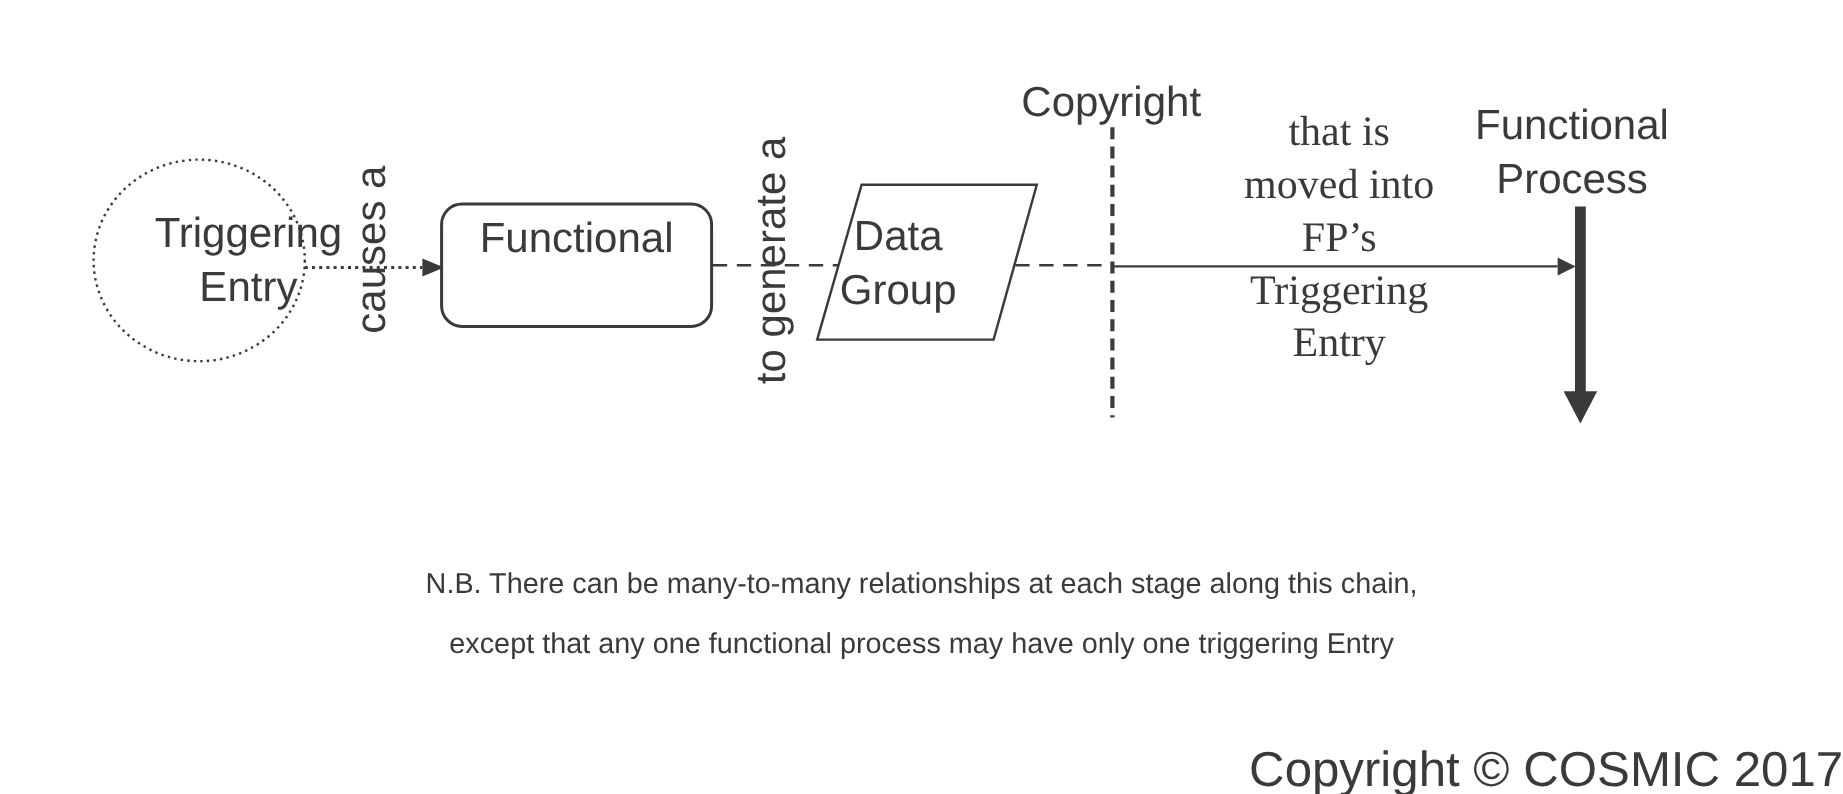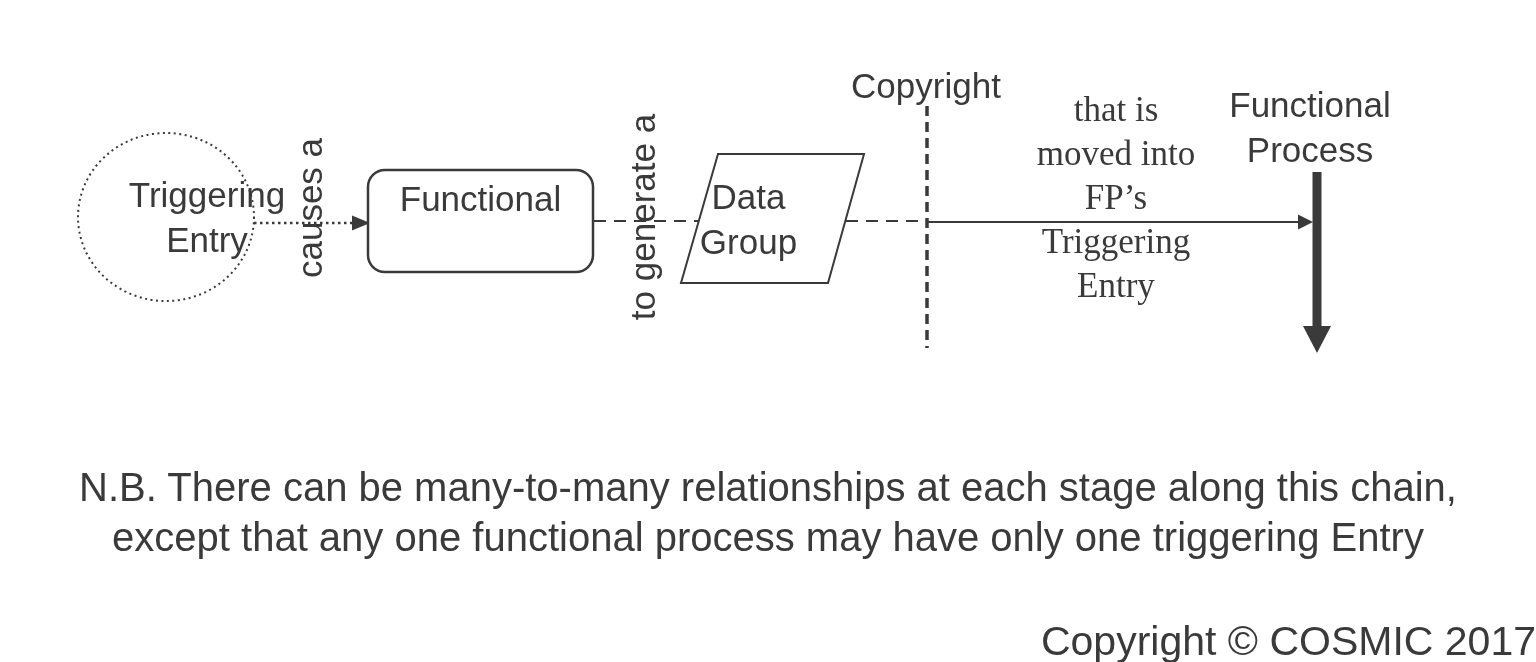--- a/index.html
+++ b/index.html
@@ -31,21 +31,21 @@
     line-height: 38px;
     white-space: nowrap;
     transform: translate(-50%, -50%) rotate(-90deg);
     color: #3a3a3a;
   }
   .entry-desc { line-height: 44px; font-family: Liberation Serif, serif; }
   .note {
     position: absolute;
     left: 0; top: 462px;
     width: 1536px;
-    font-size: 40px;
+    font-size: 24px;
     line-height: 50px;
     text-align: center;
     color: #3a3a3a;
   }
   .underlined { text-underline-offset: 4px; }
   .copyright {
     position: absolute;
     left: 0; top: 618px;
     width: 1536px;
     font-size: 41px;

